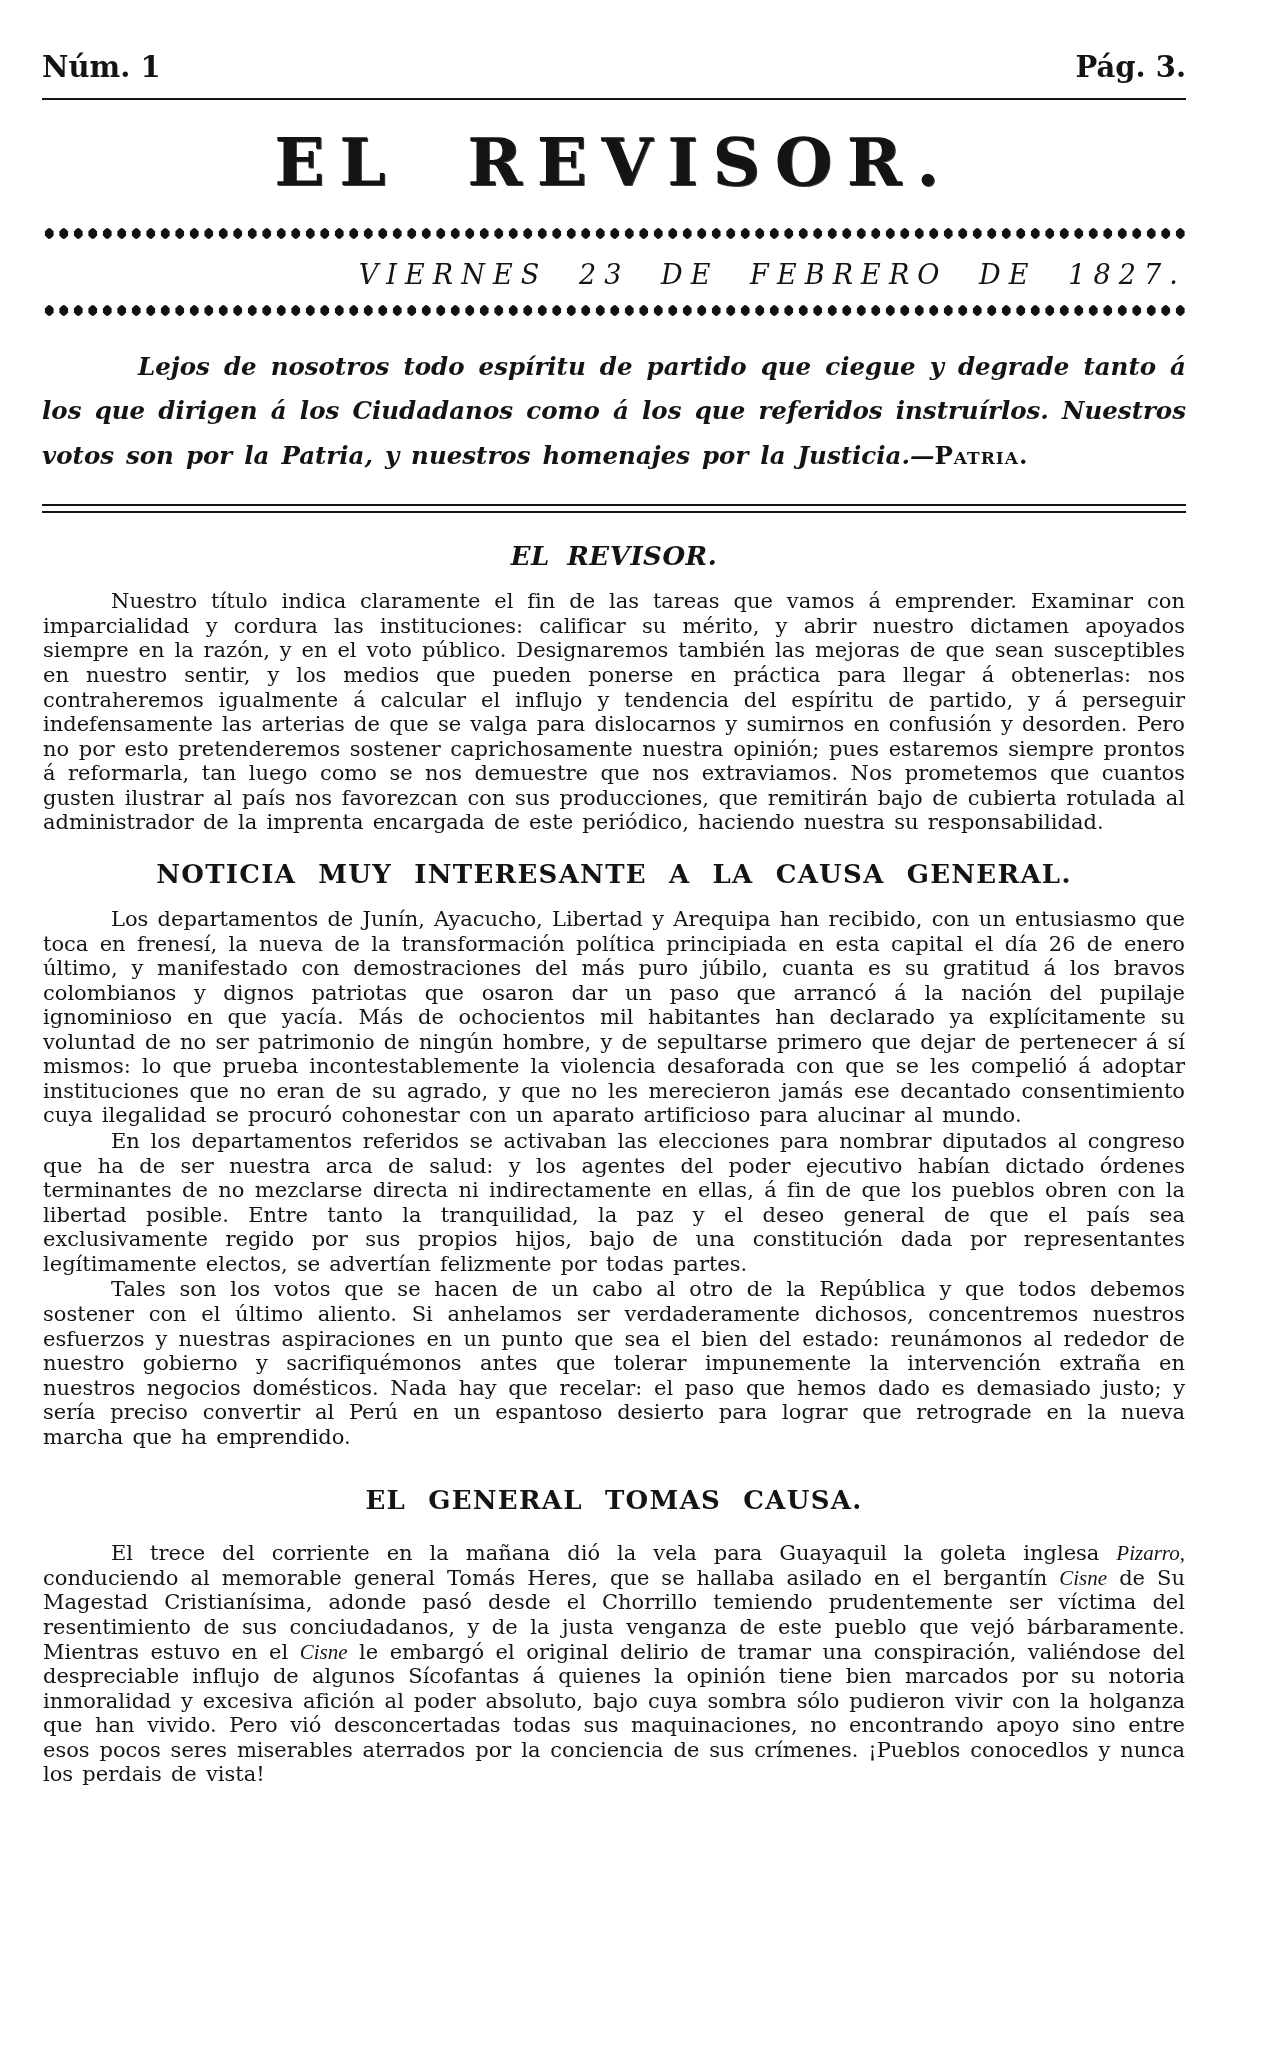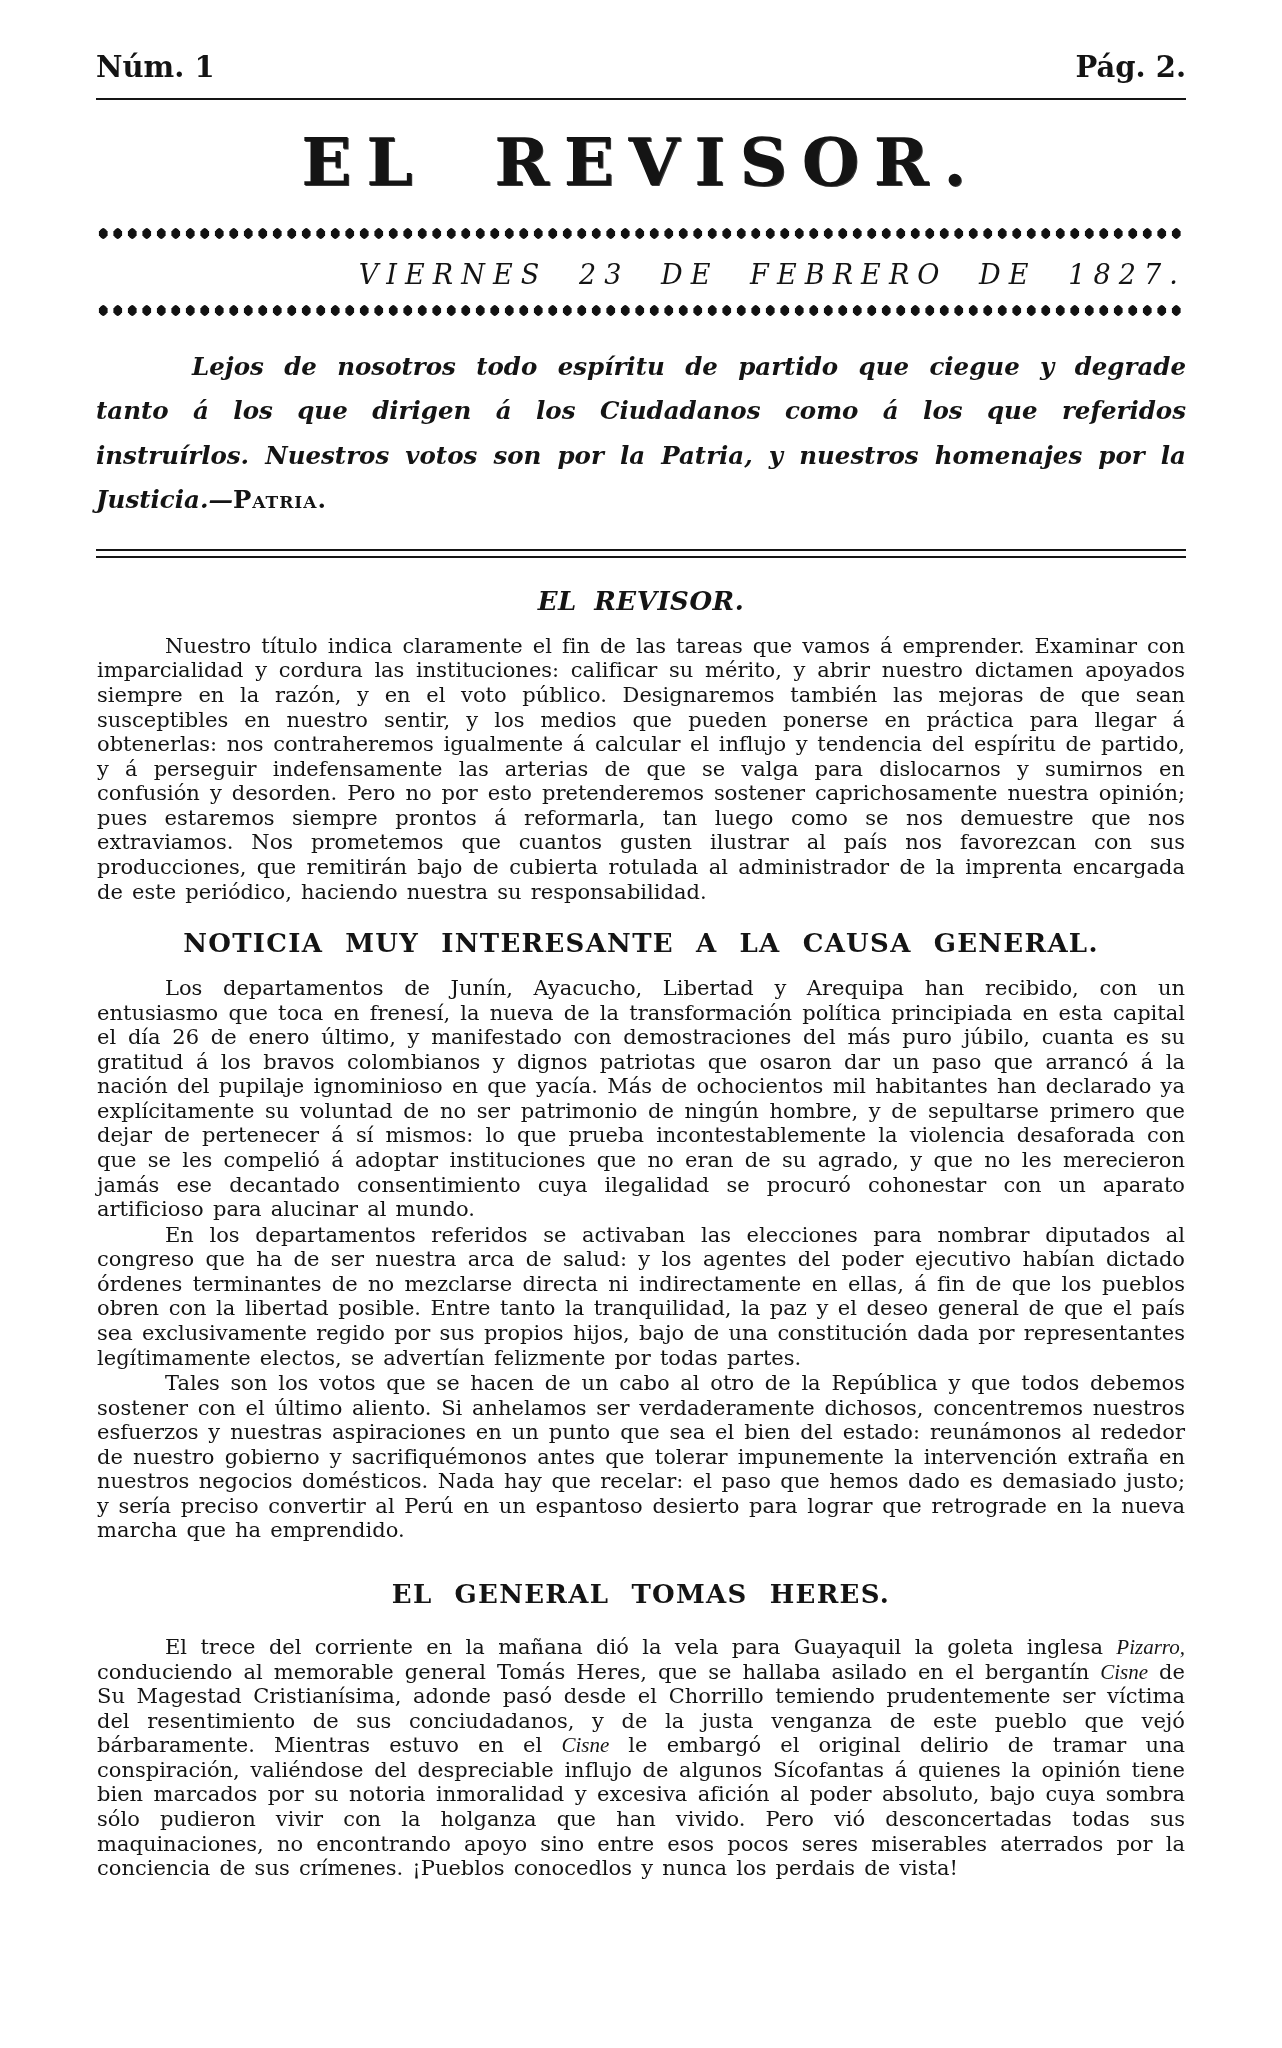--- a/index.html
+++ b/index.html
@@ -9,21 +9,21 @@
   }
   .page {
     position: relative;
     width: 1282px;
     height: 2048px;
     margin: 0 auto;
     background: #ffffff;
     color: #141414;
     font-family: "DejaVu Serif", "Liberation Serif", serif;
     box-sizing: border-box;
-    padding: 50px 96px 40px 96px;
+    padding: 50px 96px 40px 42px;
     overflow: hidden;
   }
   
   .folio-row {
     display: flex;
     justify-content: space-between;
     align-items: baseline;
     font-size: 29px;
     font-weight: bold;
   }
@@ -107,21 +107,21 @@
   .body-par .it { font-style: italic; font-family: Liberation Serif, serif; }
 </style>
 </head>
 <body>
 
 <div class="page">
 
   <header>
     <div class="folio-row">
       <span>Núm. 1</span>
-      <span>Pág. 2.</span>
+      <span>Pág. 3.</span>
     </div>
     <div class="header-rule"></div>
 
     <h1 class="masthead">EL REVISOR.</h1>
 
     <div class="bead-border bead-top"></div>
     <div class="date-line">VIERNES 23 DE FEBRERO DE 1827.</div>
     <div class="bead-border bead-bottom"></div>
 
     <p class="epigraph"><span>Lejos de nosotros todo espíritu de partido que ciegue y degrade tanto á los que dirigen á los Ciudadanos como á los que referidos instruírlos. Nuestros votos son por la Patria, y nuestros homenajes por la Justicia.—</span><span class="attr">Patria.</span></p>
@@ -137,18 +137,18 @@
     </section>
 
     <section>
       <h2 class="sec-head caps-head head-noticia">NOTICIA MUY INTERESANTE A LA CAUSA GENERAL.</h2>
       <p class="body-par"><span>Los departamentos de Junín, Ayacucho, Libertad y Arequipa han recibido, con un entusiasmo que toca en frenesí, la nueva de la transformación política principiada en esta capital el día 26 de enero último, y manifestado con demostraciones del más puro júbilo, cuanta es su gratitud á los bravos colombianos y dignos patriotas que osaron dar un paso que arrancó á la nación del pupilaje ignominioso en que yacía. Más de ochocientos mil habitantes han declarado ya explícitamente su voluntad de no ser patrimonio de ningún hombre, y de sepultarse primero que dejar de pertenecer á sí mismos: lo que prueba incontestablemente la violencia desaforada con que se les compelió á adoptar instituciones que no eran de su agrado, y que no les merecieron jamás ese decantado consentimiento cuya ilegalidad se procuró cohonestar con un aparato artificioso para alucinar al mundo.</span></p>
       <p class="body-par"><span>En los departamentos referidos se activaban las elecciones para nombrar diputados al congreso que ha de ser nuestra arca de salud: y los agentes del poder ejecutivo habían dictado órdenes terminantes de no mezclarse directa ni indirectamente en ellas, á fin de que los pueblos obren con la libertad posible. Entre tanto la tranquilidad, la paz y el deseo general de que el país sea exclusivamente regido por sus propios hijos, bajo de una constitución dada por representantes legítimamente electos, se advertían felizmente por todas partes.</span></p>
       <p class="body-par"><span>Tales son los votos que se hacen de un cabo al otro de la República y que todos debemos sostener con el último aliento. Si anhelamos ser verdaderamente dichosos, concentremos nuestros esfuerzos y nuestras aspiraciones en un punto que sea el bien del estado: reunámonos al rededor de nuestro gobierno y sacrifiquémonos antes que tolerar impunemente la intervención extraña en nuestros negocios domésticos. Nada hay que recelar: el paso que hemos dado es demasiado justo; y sería preciso convertir al Perú en un espantoso desierto para lograr que retrograde en la nueva marcha que ha emprendido.</span></p>
     </section>
 
     <section>
-      <h2 class="sec-head caps-head head-heres">EL GENERAL TOMAS HERES.</h2>
+      <h2 class="sec-head caps-head head-heres">EL GENERAL TOMAS CAUSA.</h2>
       <p class="body-par"><span>El trece del corriente en la mañana dió la vela para Guayaquil la goleta inglesa </span><span class="it">Pizarro,</span><span> conduciendo al memorable general Tomás Heres, que se hallaba asilado en el bergantín </span><span class="it">Cisne</span><span> de Su Magestad Cristianísima, adonde pasó desde el Chorrillo temiendo prudentemente ser víctima del resentimiento de sus conciudadanos, y de la justa venganza de este pueblo que vejó bárbaramente. Mientras estuvo en el </span><span class="it">Cisne</span><span> le embargó el original delirio de tramar una conspiración, valiéndose del despreciable influjo de algunos Sícofantas á quienes la opinión tiene bien marcados por su notoria inmoralidad y excesiva afición al poder absoluto, bajo cuya sombra sólo pudieron vivir con la holganza que han vivido. Pero vió desconcertadas todas sus maquinaciones, no encontrando apoyo sino entre esos pocos seres miserables aterrados por la conciencia de sus crímenes. ¡Pueblos conocedlos y nunca los perdais de vista!</span></p>
     </section>
 
   </main>
 </div>
 
 </body></html>

